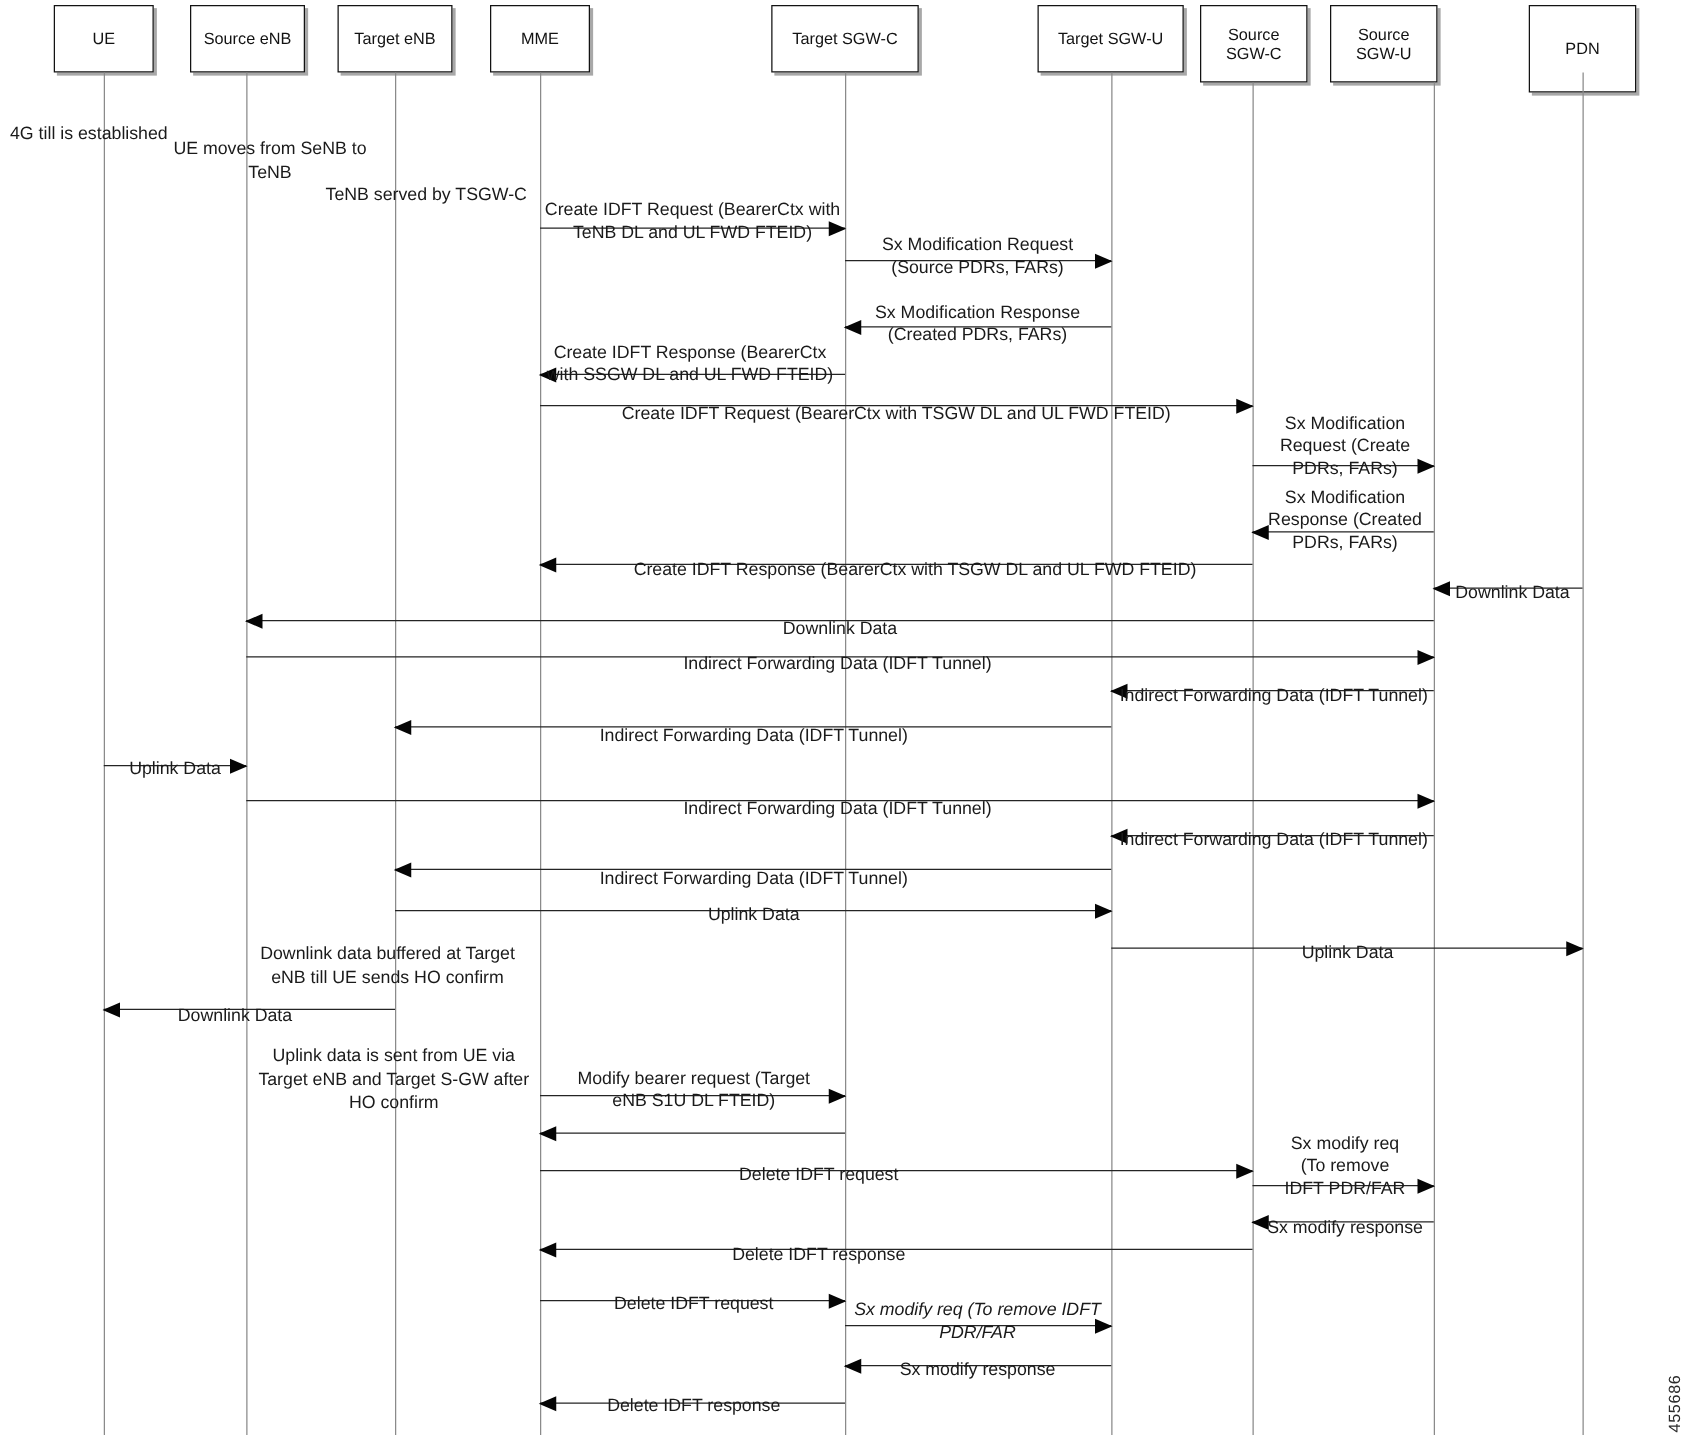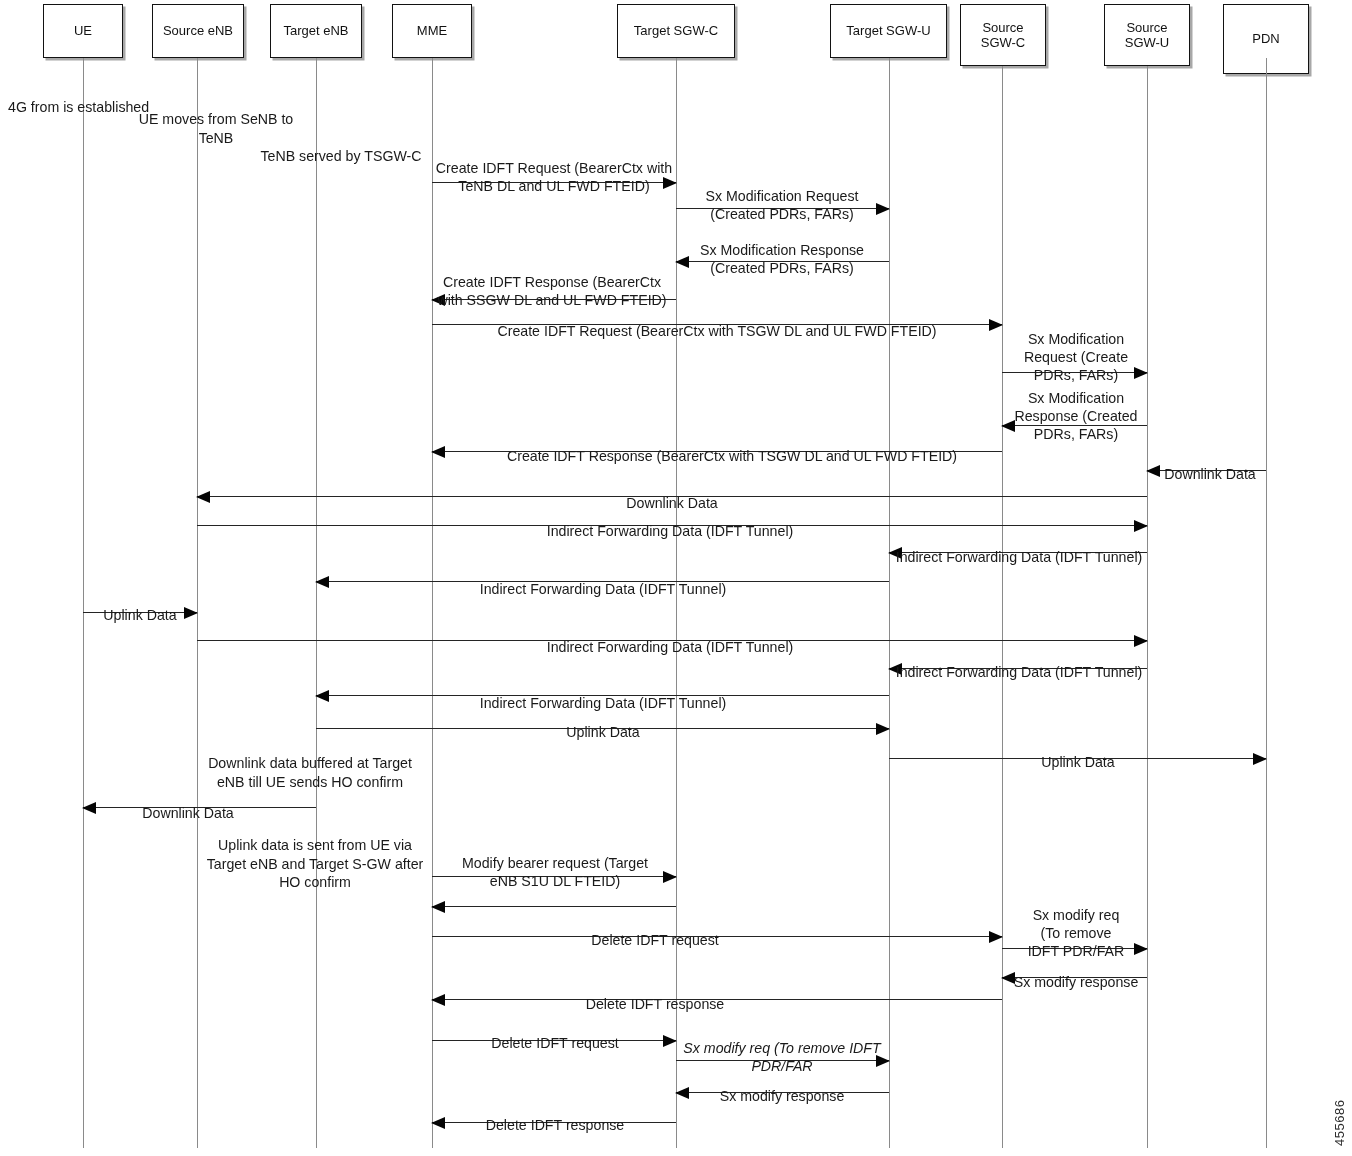--- a/index.html
+++ b/index.html
@@ -119,40 +119,40 @@
   <div class="actor-box" style="left:617px; top:4px; width:118px; height:54px;">
     <span>Target SGW-C</span>
   </div>
   <div class="actor-box" style="left:830px; top:4px; width:117px; height:54px;">
     <span>Target SGW-U</span>
   </div>
   <div class="actor-box" style="left:960px; top:4px; width:86px; height:62px;">
     <span>Source
 SGW-C</span>
   </div>
-  <div class="actor-box" style="left:1104px; top:4px; width:86px; height:62px;">
+  <div class="actor-box" style="left:1064px; top:4px; width:86px; height:62px;">
     <span>Source
 SGW-U</span>
   </div>
   <div class="actor-box" style="left:1223px; top:4px; width:86px; height:70px;">
     <span>PDN</span>
   </div>
 
   <div class="lifeline" style="left:83px;   top:58px; height:1090px;"></div>
   <div class="lifeline" style="left:197px;  top:58px; height:1090px;"></div>
   <div class="lifeline" style="left:316px;  top:58px; height:1090px;"></div>
   <div class="lifeline" style="left:432px;  top:58px; height:1090px;"></div>
   <div class="lifeline" style="left:676px;  top:58px; height:1090px;"></div>
   <div class="lifeline" style="left:889px;  top:58px; height:1090px;"></div>
   <div class="lifeline" style="left:1002px; top:66px; height:1082px;"></div>
   <div class="lifeline" style="left:1147px; top:66px; height:1082px;"></div>
   <div class="lifeline" style="left:1266px; top:58px; height:1090px;"></div>
 
   <div class="note start" style="left:8px; top:80px; width:240px;">
-    <span>4G from is established</span>
+    <span>4G till is established</span>
   </div>
   <div class="note" style="left:116px; top:92px; width:200px;">
     <span>UE moves from SeNB to
 TeNB</span>
   </div>
   <div class="note" style="left:196px; top:736px; width:228px;">
     <span>Downlink data buffered at Target
 eNB till UE sends HO confirm</span>
   </div>
   <div class="note" style="left:236px; top:129px; width:210px;">
@@ -170,21 +170,21 @@
   <div class="msg-label" style="left:426px; top:142px; width:256px;">
     <span>Create IDFT Request (BearerCtx with
 TeNB DL and UL FWD FTEID)</span>
   </div>
 
   <div class="msg" style="left:676px; top:208px; width:213px;">
     <span class="arrowhead right"></span>
   </div>
   <div class="msg-label" style="left:672px; top:170px; width:220px;">
     <span>Sx Modification Request
-(Created PDRs, FARs)</span>
+(Source PDRs, FARs)</span>
   </div>
 
   <div class="msg" style="left:676px; top:261px; width:213px;">
     <span class="arrowhead left"></span>
   </div>
   <div class="msg-label" style="left:672px; top:224px; width:220px;">
     <span>Sx Modification Response
 (Created PDRs, FARs)</span>
   </div>
 

